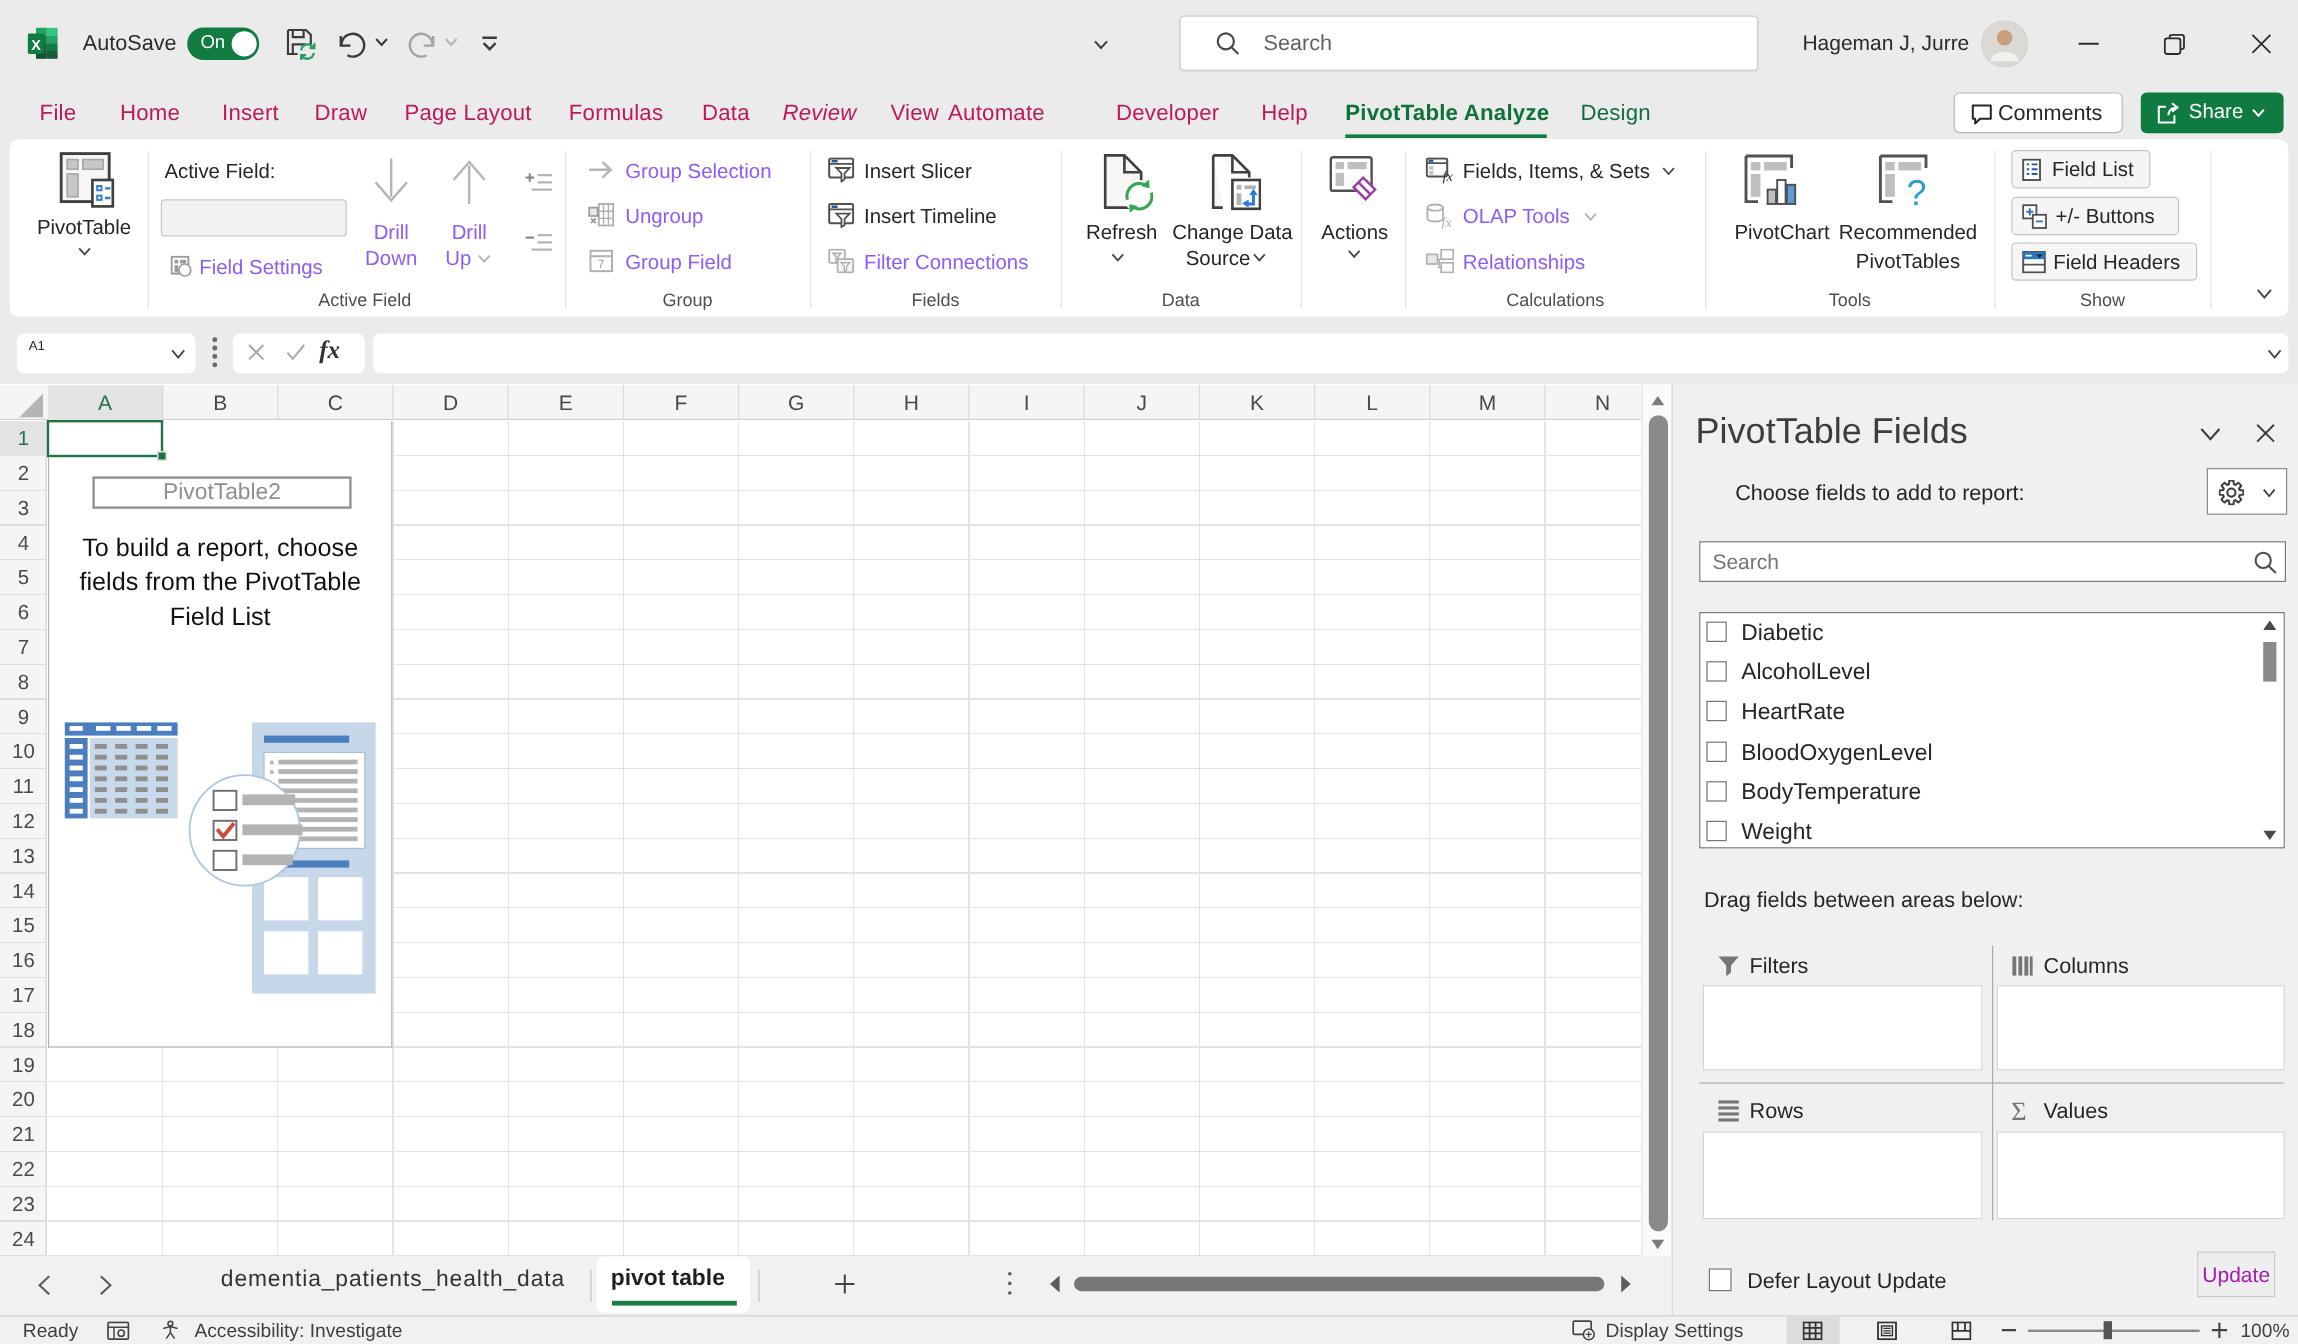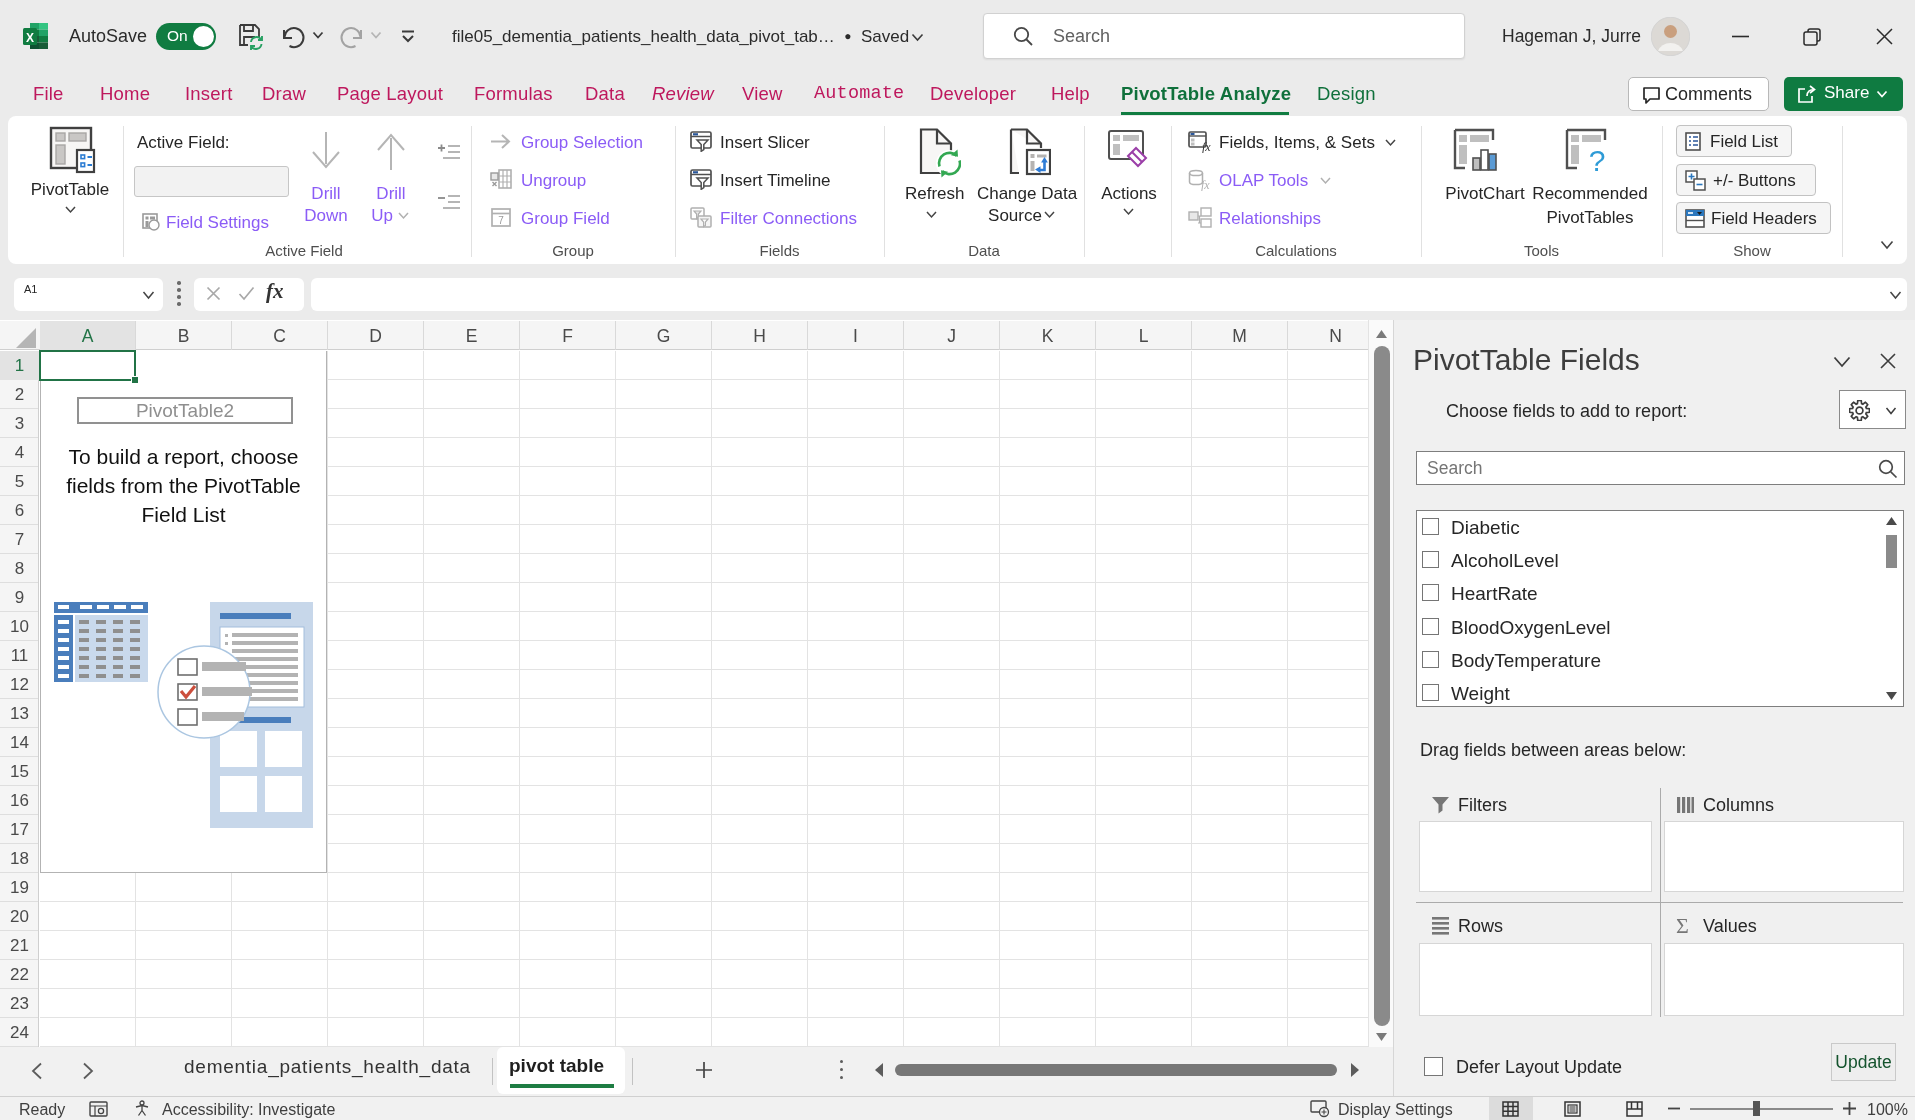--- a/index.html
+++ b/index.html
@@ -77,21 +77,20 @@
     <path d="M23 6 v8 h-8 M22.5 13 a9.5 9.5 0 1 0 -5 9" fill="none" stroke="#a3a3a3" stroke-width="2"></path>
   </svg>
   <svg class="abs" style="left:370px;top:31px" width="12" height="9" viewBox="0 0 12 9">
       <path d="M1.5 1.5 L6 6.5 L10.5 1.5" fill="none" stroke="#b5b5b5" stroke-width="1.8"></path>
     </svg>
 
   <svg class="abs" style="left:401px;top:30px" width="14" height="14" viewBox="0 0 14 14">
     <path d="M1 1.5 h12" stroke="#3b3b3b" stroke-width="2" fill="none"></path>
     <path d="M2 6 L7 11 L12 6" fill="none" stroke="#3b3b3b" stroke-width="2"></path>
   </svg>
-  <div class="abs" style="left:452px;top:27px;font-size:17px;color:#2b2b2b;">file05_dementia_patients_health_data_pivot_tab…&nbsp;&nbsp;<span style="font-size:12px;position:relative;top:-2px;">●</span>&nbsp;&nbsp;Saved</div>
   <svg class="abs" style="left:911px;top:33px" width="13" height="10" viewBox="0 0 13 10">
       <path d="M1.5 1.5 L6.5 7 L11.5 1.5" fill="none" stroke="#3b3b3b" stroke-width="1.6"></path>
     </svg>
 
   <div class="abs" style="left:983px;top:13px;width:482px;height:46px;background:#fff;border:1px solid #d1d1d1;border-radius:4px;box-shadow:0 1px 2px rgba(0,0,0,0.07);">
     <svg class="abs" style="left:29px;top:12px" width="21" height="21" viewBox="0 0 21 21">
         <circle cx="8.5" cy="8.5" r="6.7" fill="none" stroke="#474747" stroke-width="1.8"></circle>
         <path d="M13.5 13.5 L19 19" stroke="#474747" stroke-width="1.8"></path>
       </svg>
     <span class="abs" style="left:69px;top:12px;font-size:18px;color:#616161;">Search</span>
@@ -119,21 +118,21 @@
 <div id="menubar">
   <span class="mtab" style="left:33px;">File</span>
   <span class="mtab" style="left:100px;">Home</span>
   <span class="mtab" style="left:185px;">Insert</span>
   <span class="mtab" style="left:262px;">Draw</span>
   <span class="mtab" style="left:337px;">Page Layout</span>
   <span class="mtab" style="left:474px;">Formulas</span>
   <span class="mtab" style="left:585px;">Data</span>
   <span class="mtab" style="left:652px;font-style:italic;">Review</span>
   <span class="mtab" style="left:742px;">View</span>
-  <span class="mtab" style="left:814px;font-family:Liberation Mono, monospace;">Automate</span>
+  <span class="mtab" style="left:790px;">Automate</span>
   <span class="mtab" style="left:930px;">Developer</span>
   <span class="mtab" style="left:1051px;">Help</span>
   <span class="mtab" style="left:1121px;color:#0f703b;font-weight:bold;">PivotTable Analyze</span>
   <div class="abs" style="left:1121px;top:39px;width:168px;height:3px;background:#107c41;"></div>
   <span class="mtab" style="left:1317px;color:#0f703b;">Design</span>
 
   <div class="abs" style="left:1628px;top:4px;width:141px;height:34px;background:#fff;border:1px solid #b8b8b8;border-radius:5px;">
     <svg class="abs" style="left:13px;top:8px" width="19" height="18" viewBox="0 0 19 18">
         <path d="M2 2 h15 v11 h-9 l-4 4 v-4 h-2 z" fill="none" stroke="#262626" stroke-width="1.7" stroke-linejoin="round"></path>
       </svg>
@@ -644,21 +643,21 @@
       </g>
     </svg>
   <div class="abs ptxt" style="left:64px;top:596px;">Rows</div>
   <div class="abs" style="left:282px;top:593px;font-size:22px;color:#767676;font-family:'Liberation Serif',serif;">Σ</div>
   <div class="abs ptxt" style="left:309px;top:596px;">Values</div>
   <div class="abs" style="left:25px;top:623px;width:233px;height:73px;background:#fff;border:1px solid #d6d6d6;"></div>
   <div class="abs" style="left:270px;top:623px;width:240px;height:73px;background:#fff;border:1px solid #d6d6d6;"></div>
 
   <div class="abs" style="left:30px;top:737px;width:19px;height:19px;background:#fff;border:1.5px solid #767676;"></div>
   <div class="abs ptxt" style="left:62px;top:737px;">Defer Layout Update</div>
-  <div class="abs" style="left:437px;top:723px;width:65px;height:38px;border:1px solid #c9c9c9;background:#eeeeee;text-align:center;font-size:17.5px;color:#14532d;line-height:36px;">Update</div>
+  <div class="abs" style="left:437px;top:723px;width:65px;height:38px;border:1px solid #c9c9c9;background:#eeeeee;text-align:center;font-size:17.5px;color:#a21caf;line-height:36px;">Update</div>
 </div>
 <div id="tabstrip">
   <svg class="abs" style="left:31px;top:15px" width="12" height="18" viewBox="0 0 12 18">
       <path d="M10 1.5 L2 9 L10 16.5" fill="none" stroke="#5c5c5c" stroke-width="1.8"></path>
     </svg>
   <svg class="abs" style="left:82px;top:15px" width="12" height="18" viewBox="0 0 12 18">
       <path d="M2 1.5 L10 9 L2 16.5" fill="none" stroke="#5c5c5c" stroke-width="1.8"></path>
     </svg>
   <div class="abs" style="left:184px;top:9px;font-size:19px;color:#333;letter-spacing:0.75px;">dementia_patients_health_data</div>
   <div class="abs" style="left:492px;top:11px;width:1px;height:27px;background:#c2c2c2;"></div>

